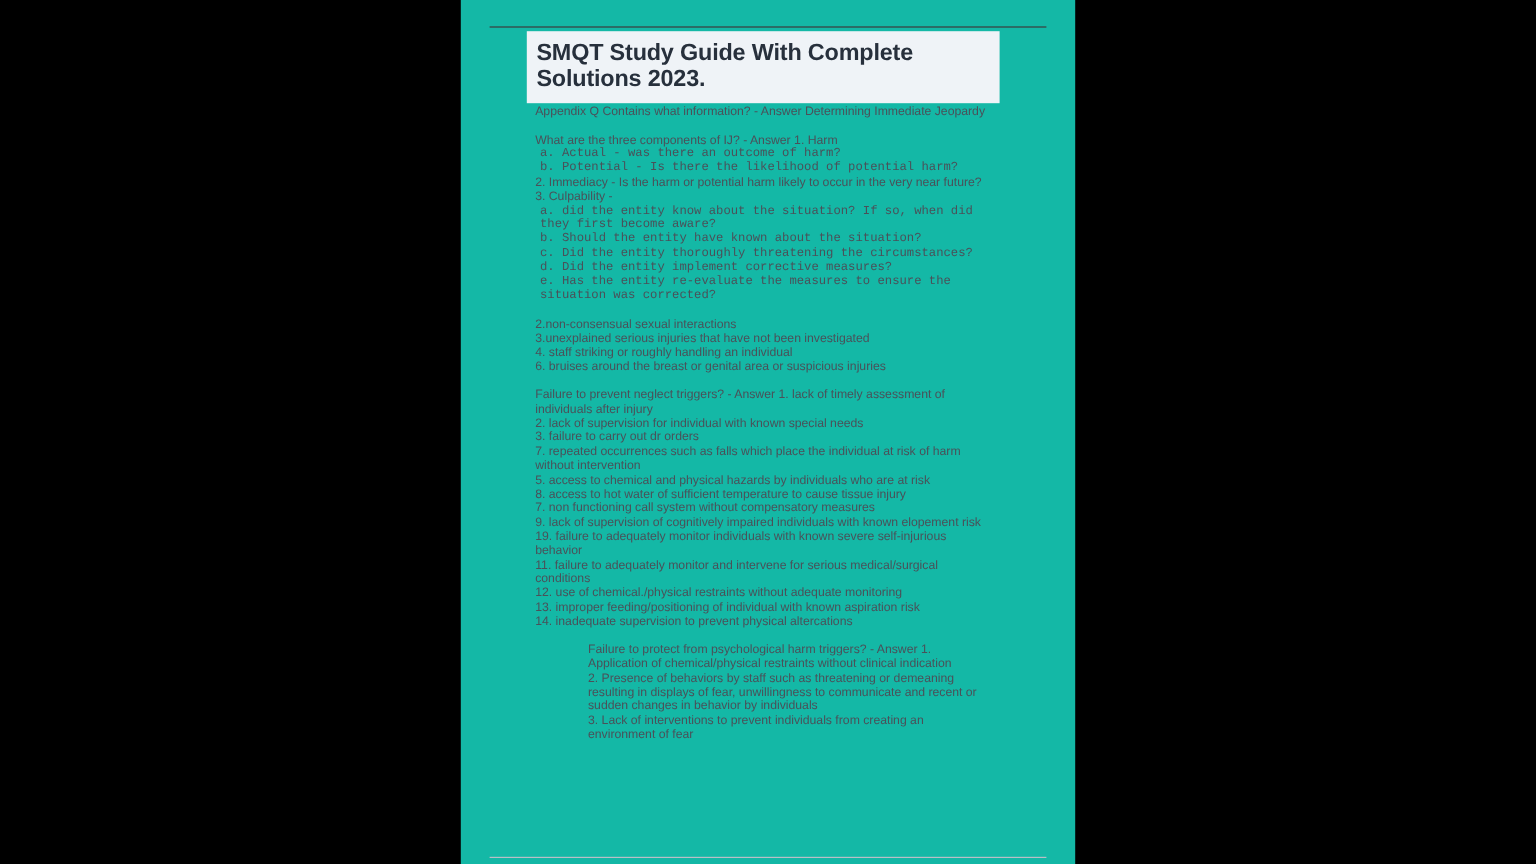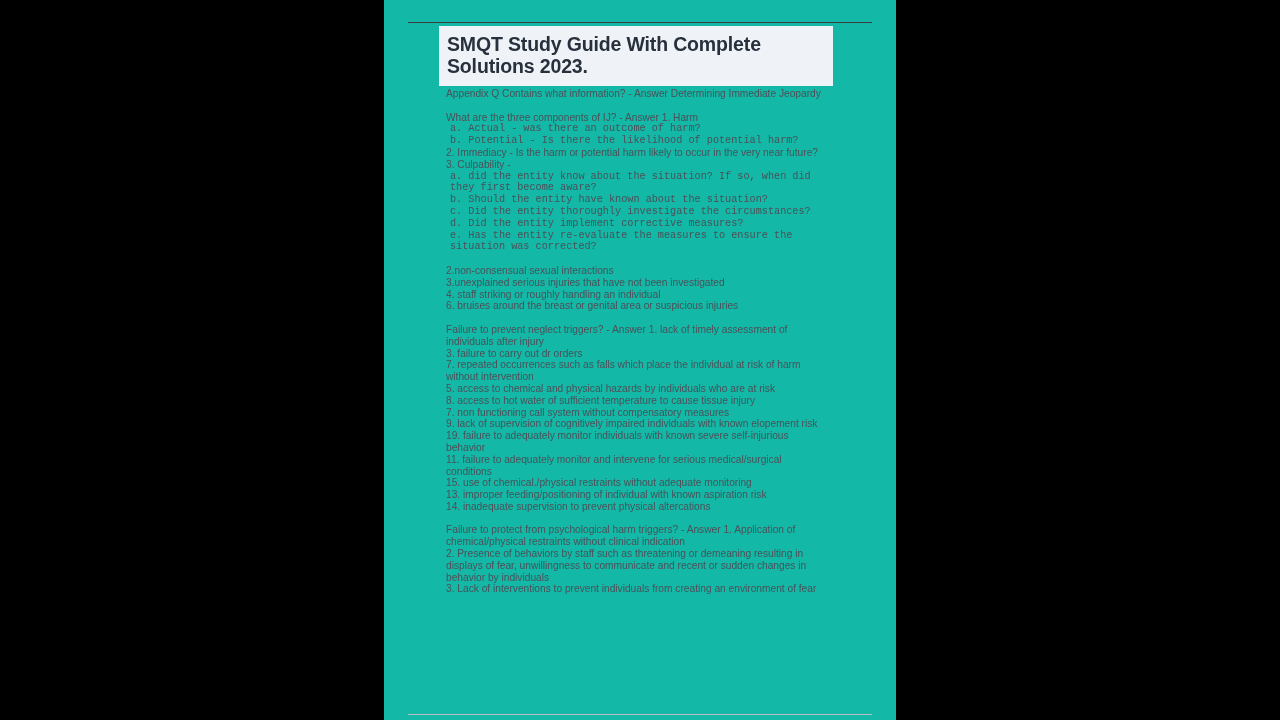--- a/index.html
+++ b/index.html
@@ -69,20 +69,21 @@
     width: 382px;
     color: #4a5159;
     font-size: 10.2px;
     line-height: 11.8px;
   }
   .block {
     margin: 0 0 11.8px 0;
   }
   .block:last-child {
     margin-bottom: 0;
+    margin-left: 44px;
   }
   .line {
     margin: 0;
     white-space: pre-wrap;
   }
   .line.sub {
     padding-left: 4px;
     font-family: Liberation Mono, monospace;
   }
 </style>
@@ -103,41 +104,42 @@
           <p class="line">Appendix Q Contains what information? - Answer Determining Immediate Jeopardy</p>
         </div>
         <div class="block">
           <p class="line">What are the three components of IJ? - Answer 1. Harm</p>
           <p class="line sub">a. Actual - was there an outcome of harm?</p>
           <p class="line sub">b. Potential - Is there the likelihood of potential harm?</p>
           <p class="line">2. Immediacy - Is the harm or potential harm likely to occur in the very near future?</p>
           <p class="line">3. Culpability -</p>
           <p class="line sub">a. did the entity know about the situation? If so, when did they first become aware?</p>
           <p class="line sub">b. Should the entity have known about the situation?</p>
-          <p class="line sub">c. Did the entity thoroughly investigate the circumstances?</p>
+          <p class="line sub">c. Did the entity thoroughly threatening the circumstances?</p>
           <p class="line sub">d. Did the entity implement corrective measures?</p>
           <p class="line sub">e. Has the entity re-evaluate the measures to ensure the situation was corrected?</p>
         </div>
         <div class="block">
           <p class="line">2.non-consensual sexual interactions</p>
           <p class="line">3.unexplained serious injuries that have not been investigated</p>
           <p class="line">4. staff striking or roughly handling an individual</p>
           <p class="line">6. bruises around the breast or genital area or suspicious injuries</p>
         </div>
         <div class="block">
           <p class="line">Failure to prevent neglect triggers? - Answer 1. lack of timely assessment of individuals after injury</p>
+          <p class="line">2. lack of supervision for individual with known special needs</p>
           <p class="line">3. failure to carry out dr orders</p>
           <p class="line">7. repeated occurrences such as falls which place the individual at risk of harm without intervention</p>
           <p class="line">5. access to chemical and physical hazards by individuals who are at risk</p>
           <p class="line">8. access to hot water of sufficient temperature to cause tissue injury</p>
           <p class="line">7. non functioning call system without compensatory measures</p>
           <p class="line">9. lack of supervision of cognitively impaired individuals with known elopement risk</p>
           <p class="line">19. failure to adequately monitor individuals with known severe self-injurious behavior</p>
           <p class="line">11. failure to adequately monitor and intervene for serious medical/surgical conditions</p>
-          <p class="line">15. use of chemical./physical restraints without adequate monitoring</p>
+          <p class="line">12. use of chemical./physical restraints without adequate monitoring</p>
           <p class="line">13. improper feeding/positioning of individual with known aspiration risk</p>
           <p class="line">14. inadequate supervision to prevent physical altercations</p>
         </div>
         <div class="block">
           <p class="line">Failure to protect from psychological harm triggers? - Answer 1. Application of chemical/physical restraints without clinical indication</p>
           <p class="line">2. Presence of behaviors by staff such as threatening or demeaning resulting in displays of fear, unwillingness to communicate and recent or sudden changes in behavior by individuals</p>
           <p class="line">3. Lack of interventions to prevent individuals from creating an environment of fear</p>
         </div>
       </div>
 

